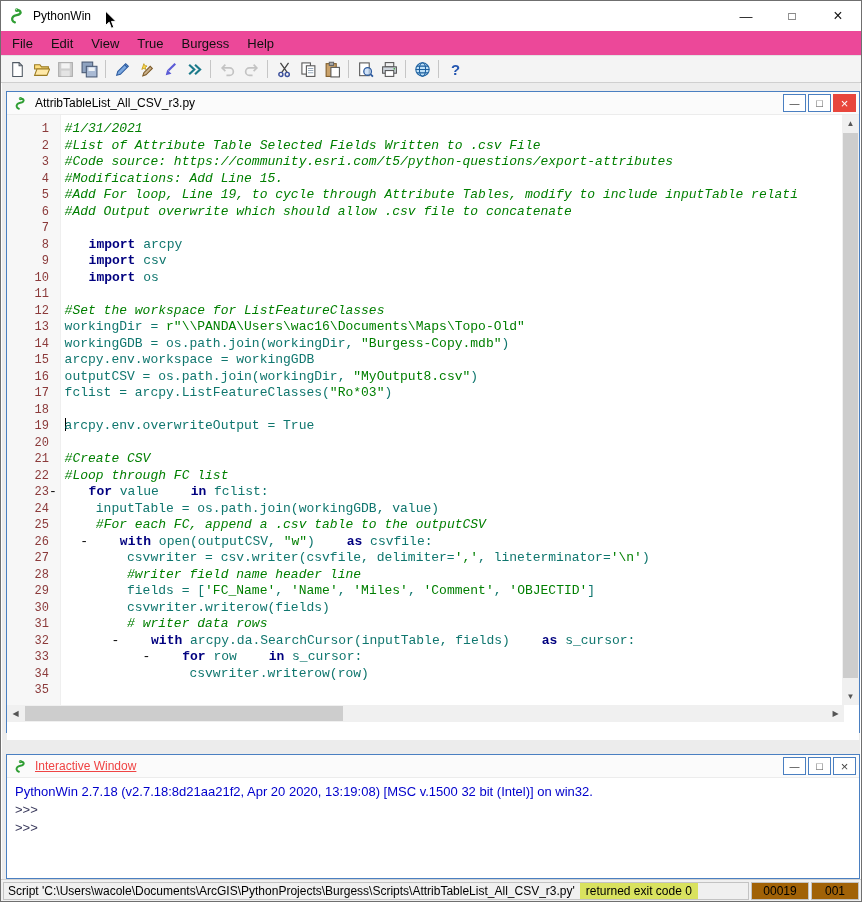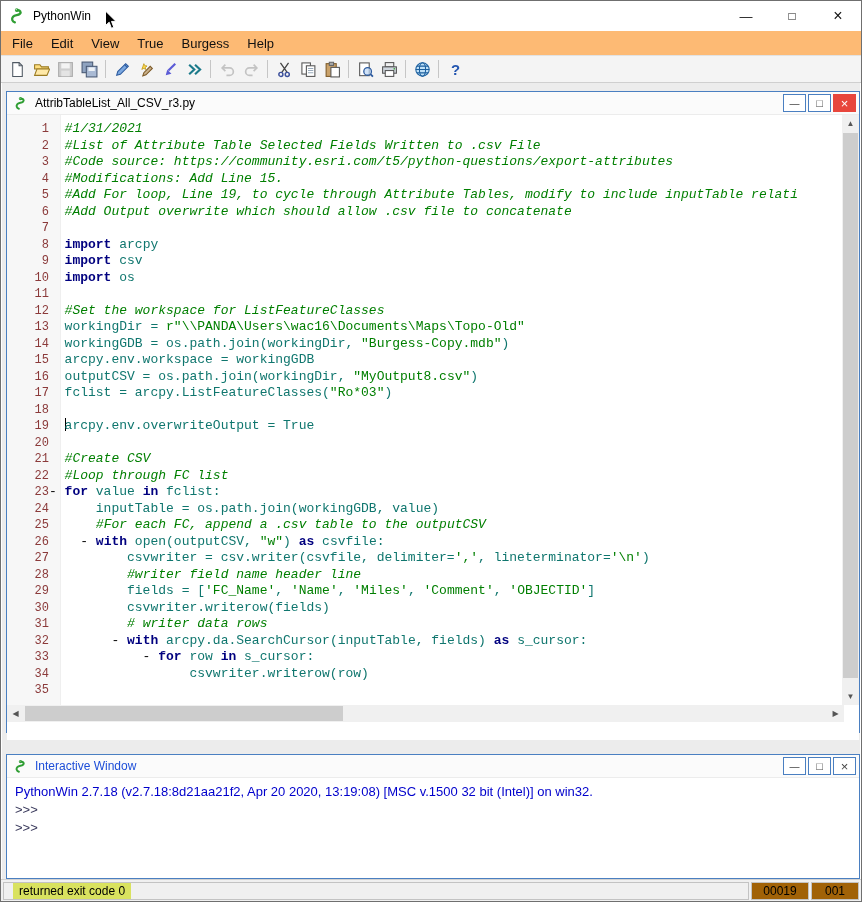--- a/index.html
+++ b/index.html
@@ -13,51 +13,51 @@
   .titlebar { height:30px; display:flex; align-items:center; background:#fff; position:relative; }
   .app-icon { width:18px; height:18px; margin:0 6px 0 8px; flex:0 0 auto; }
   .app-icon svg, .doc-icon svg { width:100%; height:100%; display:block; }
   .title-text { font-size:12px; color:#000; }
   .caption-btns { margin-left:auto; display:flex; height:100%; }
   .cap-btn { width:46px; height:100%; display:flex; align-items:center; justify-content:center; font-size:13px; color:#111; }
   .cap-btn.maxi { font-size:12px; }
   .cap-btn.close { font-size:16px; }
   .mouse-cursor { position:absolute; left:103px; top:9px; width:13px; height:20px; z-index:50; }
   
-  .menubar { height:24px; display:flex; align-items:center; background:#fdba74; padding-left:2px; font-size:13px; color:#111; }
+  .menubar { height:24px; display:flex; align-items:center; background:#ec4899; padding-left:2px; font-size:13px; color:#111; }
   .menu-item { padding:3px 9px; }
   .toolbar { height:28px; display:flex; align-items:center; background:#f4f4f4; border-top:1px solid #e2e2e2; border-bottom:1px solid #cfcfcf; padding-left:4px; }
   .tbtn { width:24px; height:24px; display:flex; align-items:center; justify-content:center; }
   .tbtn svg { width:17px; height:17px; display:block; }
   .tbtn.disabled { filter:grayscale(1); opacity:.45; }
   .tb-sep { width:1px; height:18px; background:#c6c6c6; margin:0 4px; flex:0 0 auto; }
   
   .mdi { position:absolute; left:1px; right:1px; top:82px; bottom:22px; background:#ececec; }
   .child { position:absolute; background:#fff; border:1px solid var(--child-border); }
   .child-titlebar { height:23px; display:flex; align-items:center; background:#fbfbfb; border-bottom:1px solid #ececec; padding-left:7px; }
   .doc-icon { width:15px; height:15px; flex:0 0 auto; }
   .child-title { font-size:12px; color:#000; margin-left:6px; }
-  .child-title.inactive { color:#1d4ed8; }
+  .child-title.inactive { color:#ef4444;text-decoration:underline; }
   .child-btns { margin-left:auto; display:flex; gap:2px; margin-right:3px; }
   .cbtn { width:23px; height:18px; border:1px solid var(--child-border); background:#fff; display:flex; align-items:center; justify-content:center; font-size:10px; color:#444; }
   .cbtn.sq { font-size:11px; }
   .cbtn.x { font-size:13px; }
   .cbtn.close-active { background:var(--close-red); border-color:var(--close-red); color:#fff; }
   
   #editor-window { left:4px; top:8px; width:854px; height:642px; }
   .code-region { position:relative; height:590px; overflow:hidden; }
   .margin-bg { position:absolute; left:0; top:0; bottom:0; width:54px; background:#f7f7f7; border-right:1px solid #efefef; }
   .code-lines { position:absolute; left:0; top:6px; right:17px; white-space:pre;
     font-family:"Liberation Mono", monospace; font-size:13px; line-height:16.5px; overflow:hidden; }
   .code-line { height:16.5px; }
   .ln { display:inline-block; width:42px; text-align:right; color:var(--linenum); font-size:12px; padding-right:0; }
   .gap { color:#000; }
   .tok-p { color:#0f766e; }
   .tok-c { color:var(--comment); font-style:italic; }
-  .tok-k { color:var(--keyword); font-weight:bold; }
+  .tok-k { color:var(--keyword); font-weight:bold;margin-left:24px; }
   .tok-s { color:var(--string); }
   .tok-f { color:#000; }
   .caret { display:inline-block; width:1px; height:13px; background:#000; vertical-align:-2px; margin-right:-1px; }
   .vscroll { position:absolute; right:0; top:0; bottom:0; width:17px; background:#f0f0f0; }
   .vscroll .arr { position:absolute; left:0; width:17px; height:17px; display:flex; align-items:center; justify-content:center; font-size:8px; color:#555; }
   .vscroll .arr.up { top:0; } .vscroll .arr.down { bottom:0; }
   .vthumb { position:absolute; left:1px; right:1px; top:18px; height:545px; background:#cdcdcd; }
   .hscroll { position:relative; height:17px; width:837px; background:#f0f0f0; }
   .hscroll .arr { position:absolute; top:0; width:17px; height:17px; display:flex; align-items:center; justify-content:center; font-size:8px; color:#555; }
   .hscroll .arr.left { left:0; } .hscroll .arr.right { right:0; }
@@ -311,17 +311,18 @@
         <div class="cbtn x">×</div>
       </div>
     </div>
     <div class="int-lines" id="int-lines"><div class="int-banner">PythonWin 2.7.18 (v2.7.18:8d21aa21f2, Apr 20 2020, 13:19:08) [MSC v.1500 32 bit (Intel)] on win32.</div><div class="int-prompt">&gt;&gt;&gt; </div><div class="int-prompt">&gt;&gt;&gt; </div></div>
   </div>
 
 </div>
 
 <div class="statusbar">
   <div class="status-main">
+    <span>Script 'C:\Users\wacole\Documents\ArcGIS\PythonProjects\Burgess\Scripts\AttribTableList_All_CSV_r3.py'</span>
     <span class="status-highlight">returned exit code 0</span>
   </div>
   <div class="status-cell c1">00019</div>
   <div class="status-cell c2">001</div>
 </div>
 
 </body></html>

